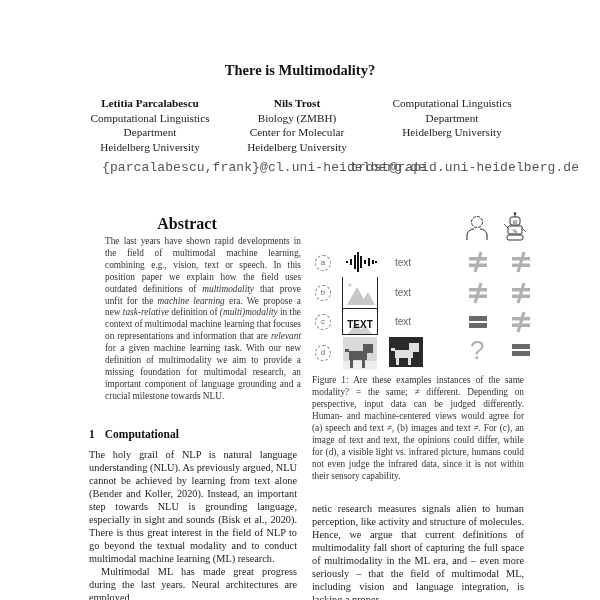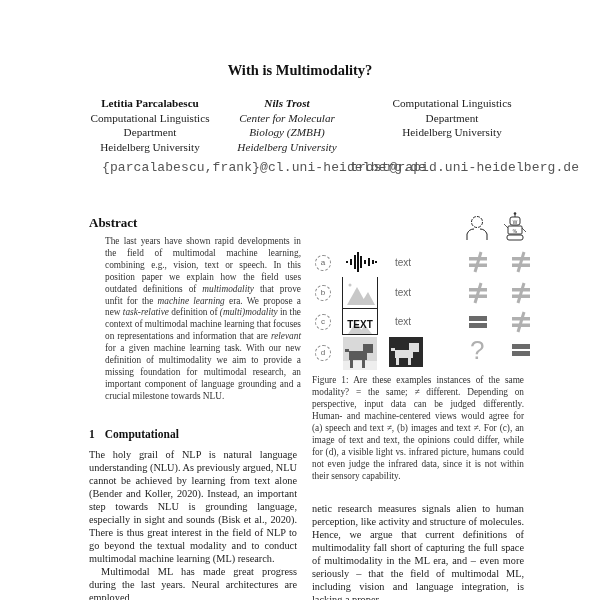--- a/index.html
+++ b/index.html
@@ -17,22 +17,22 @@
     font-size: 11.2px; line-height: 14.5px; color: #222;
   }
   .author .name { font-weight: bold; color: #111; }
   .email {
     position: absolute; top: 160px; font-family: "Liberation Mono", "DejaVu Sans Mono", monospace;
     font-size: 13px; color: #555; letter-spacing: 0.1px;
   }
   .col-left { position: absolute; left: 89px; width: 196px; }
   .col-right { position: absolute; left: 312px; width: 210px; }
   .abstract-head {
-    position: absolute; left: 89px; top: 215px; width: 196px; text-align: left;
-    font-weight: bold; font-size: 13px; color: #111;
+    position: absolute; left: 89px; top: 215px; width: 196px; text-align: center;
+    font-weight: bold; font-size: 16px; color: #111;
   }
   .abstract {
     top: 236px; left: 89px; width: 196px;
     font-size: 9.3px; line-height: 11.9px; text-align: justify; color: #333;
     padding: 0 0; box-sizing: border-box; margin-left: 16px;
   }
   .sec-head {
     position: absolute; left: 89px; top: 428px; font-weight: bold; font-size: 11.5px; color: #111;
   }
   .sec-head .num { margin-right: 10px; }
@@ -57,32 +57,32 @@
     text-align: center; line-height: 14px;
   }
   .txt-label {
     position: absolute; font-family: "Liberation Sans", sans-serif; font-size: 10px; color: #666;
   }
   .sym { position: absolute; }
 </style>
 </head>
 <body>
 
-<div class="title">With is Multimodality?</div>
+<div class="title">There is Multimodality?</div>
 
 <div class="author" style="left:75px;text-align:center;">
   <div class="name">Letitia Parcalabescu</div>
   <div>Computational Linguistics</div>
   <div>Department</div>
   <div>Heidelberg University</div>
 </div>
-<div class="author" style="left:212px;font-style:italic;">
+<div class="author" style="left:222px;">
   <div class="name">Nils Trost</div>
+  <div>Biology (ZMBH)</div>
   <div>Center for Molecular</div>
-  <div>Biology (ZMBH)</div>
   <div>Heidelberg University</div>
 </div>
 <div class="author" style="left:377px;">
   <div>Computational Linguistics</div>
   <div>Department</div>
   <div>Heidelberg University</div>
 </div>
 
 <div class="email" style="left:102px;">{parcalabescu,frank}@cl.uni-heidelberg.de</div>
 <div class="email" style="left:350px;">trost@rapid.uni-heidelberg.de</div>

